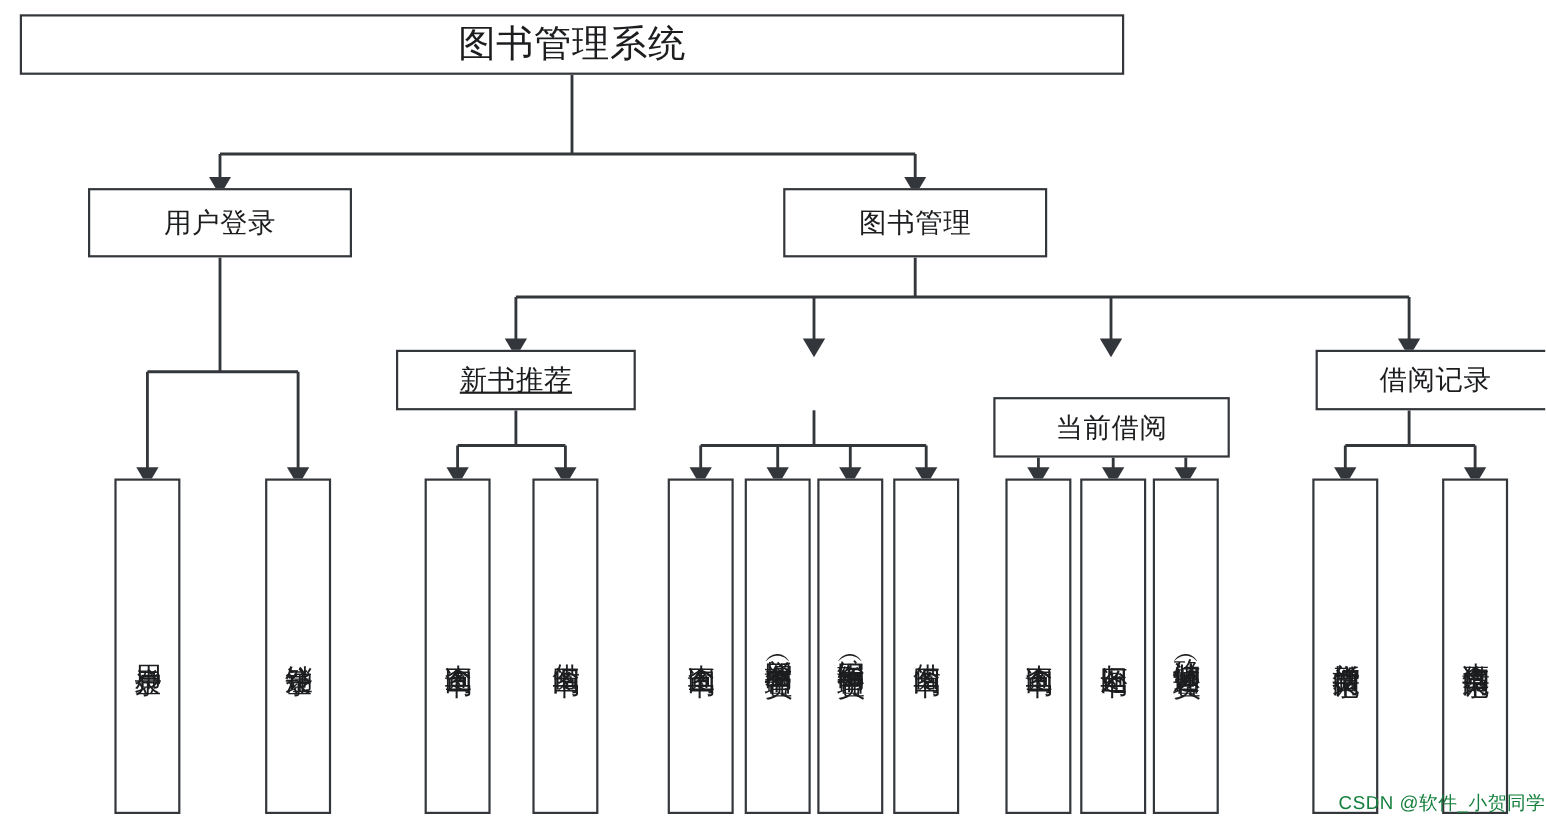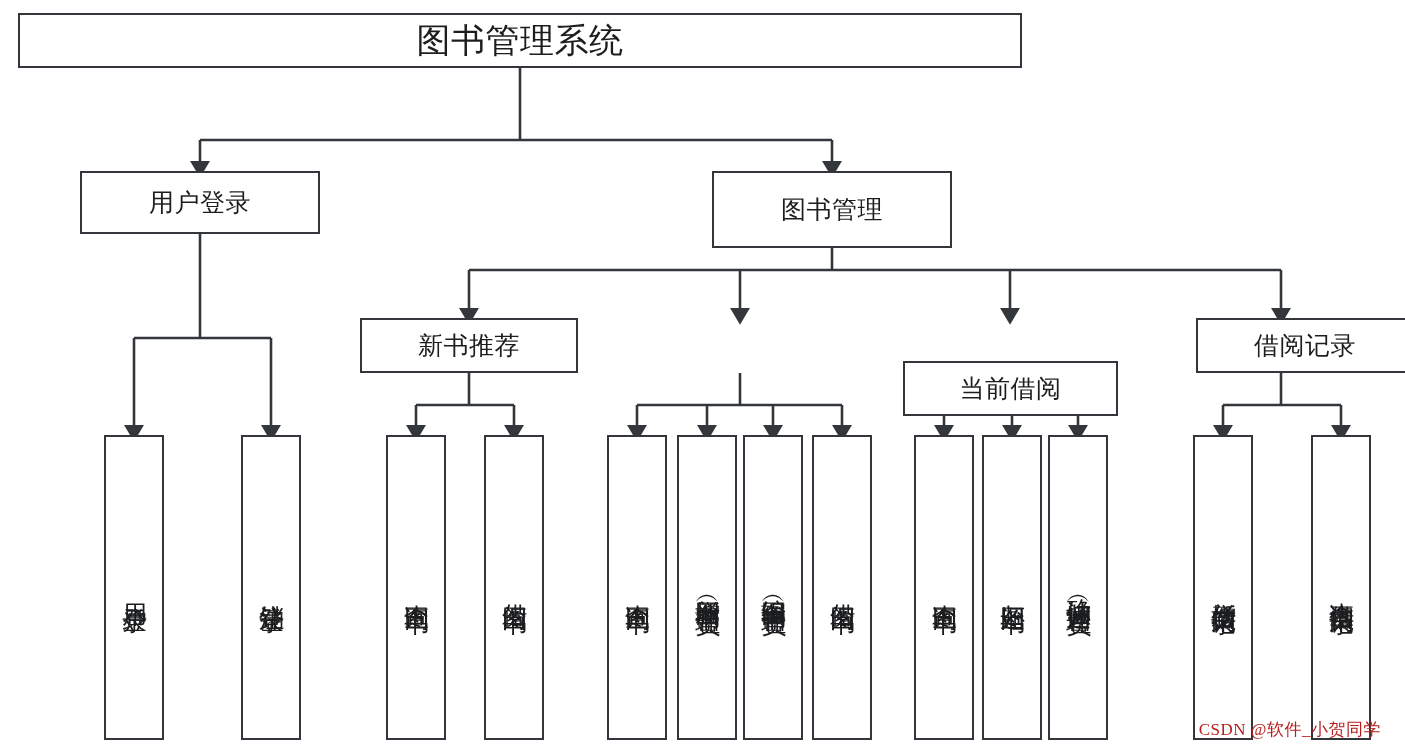--- a/index.html
+++ b/index.html
@@ -59,28 +59,28 @@
     writing-mode: vertical-rl;
     text-orientation: upright;
     font-size: 25px;
     line-height: 1.06;
     letter-spacing: 2px;
     white-space: nowrap;
     max-height: 100%;
   }
   #watermark {
     position: absolute;
-    right: 24px;
+    right: 0;
     bottom: 6px;
     font-size: 17px;
-    color: #b91c1c;
+    color: #15803d;
     letter-spacing: 0.5px;
     white-space: nowrap;
     z-index: 5;
-    font-family: Liberation Serif, serif;
+    font-family: Liberation Sans, sans-serif;
   }
 </style>
 </head>
 <body>
 
 <div id="canvas">
 
   <svg id="edges" viewBox="0 0 1405 747" xmlns="http://www.w3.org/2000/svg">
     <defs>
       <marker id="arrowhead" markerWidth="9" markerHeight="9" refX="3.2" refY="4.5" orient="auto" markerUnits="strokeWidth">
@@ -124,25 +124,25 @@
       </g>
   </svg>
 
   <div class="node root horiz" id="n-root" style="left: 18px; top: 13px; width: 1004px; height: 55px;">
     <span class="label">图书管理系统</span>
   </div>
 
   <div class="node horiz" id="n-l1-0" style="left: 80px; top: 171px; width: 240px; height: 63px;">
     <span class="label">用户登录</span>
   </div>
-  <div class="node horiz" id="n-l1-1" style="left: 712px; top: 171px; width: 240px; height: 77px;">
+  <div class="node horiz" id="n-l1-1" style="left: 712px; top: 171px; width: 240px; height: 63px;">
     <span class="label">图书管理</span>
   </div>
 
-  <div class="node horiz" id="n-l2-0" style="left: 360px; top: 318px; width: 218px; height: 55px;">
+  <div class="node horiz" id="n-l2-0" style="left: 360px; top: 318px; width: 218px; height: 55px; text-decoration: underline;">
     <span class="label">新书推荐</span>
   </div>
   <div class="node horiz" id="n-l2-2" style="left: 903px; top: 318px; width: 215px; height: 55px; margin-top: 43px;">
     <span class="label">当前借阅</span>
   </div>
   <div class="node horiz" id="n-l2-3" style="left: 1172px; top: 318px; width: 218px; height: 55px; margin-left: 24px;">
     <span class="label">借阅记录</span>
   </div>
 
   <div class="node vert" id="n-lf-0" style="left: 104px; top: 435px; width: 60px; height: 305px;">

